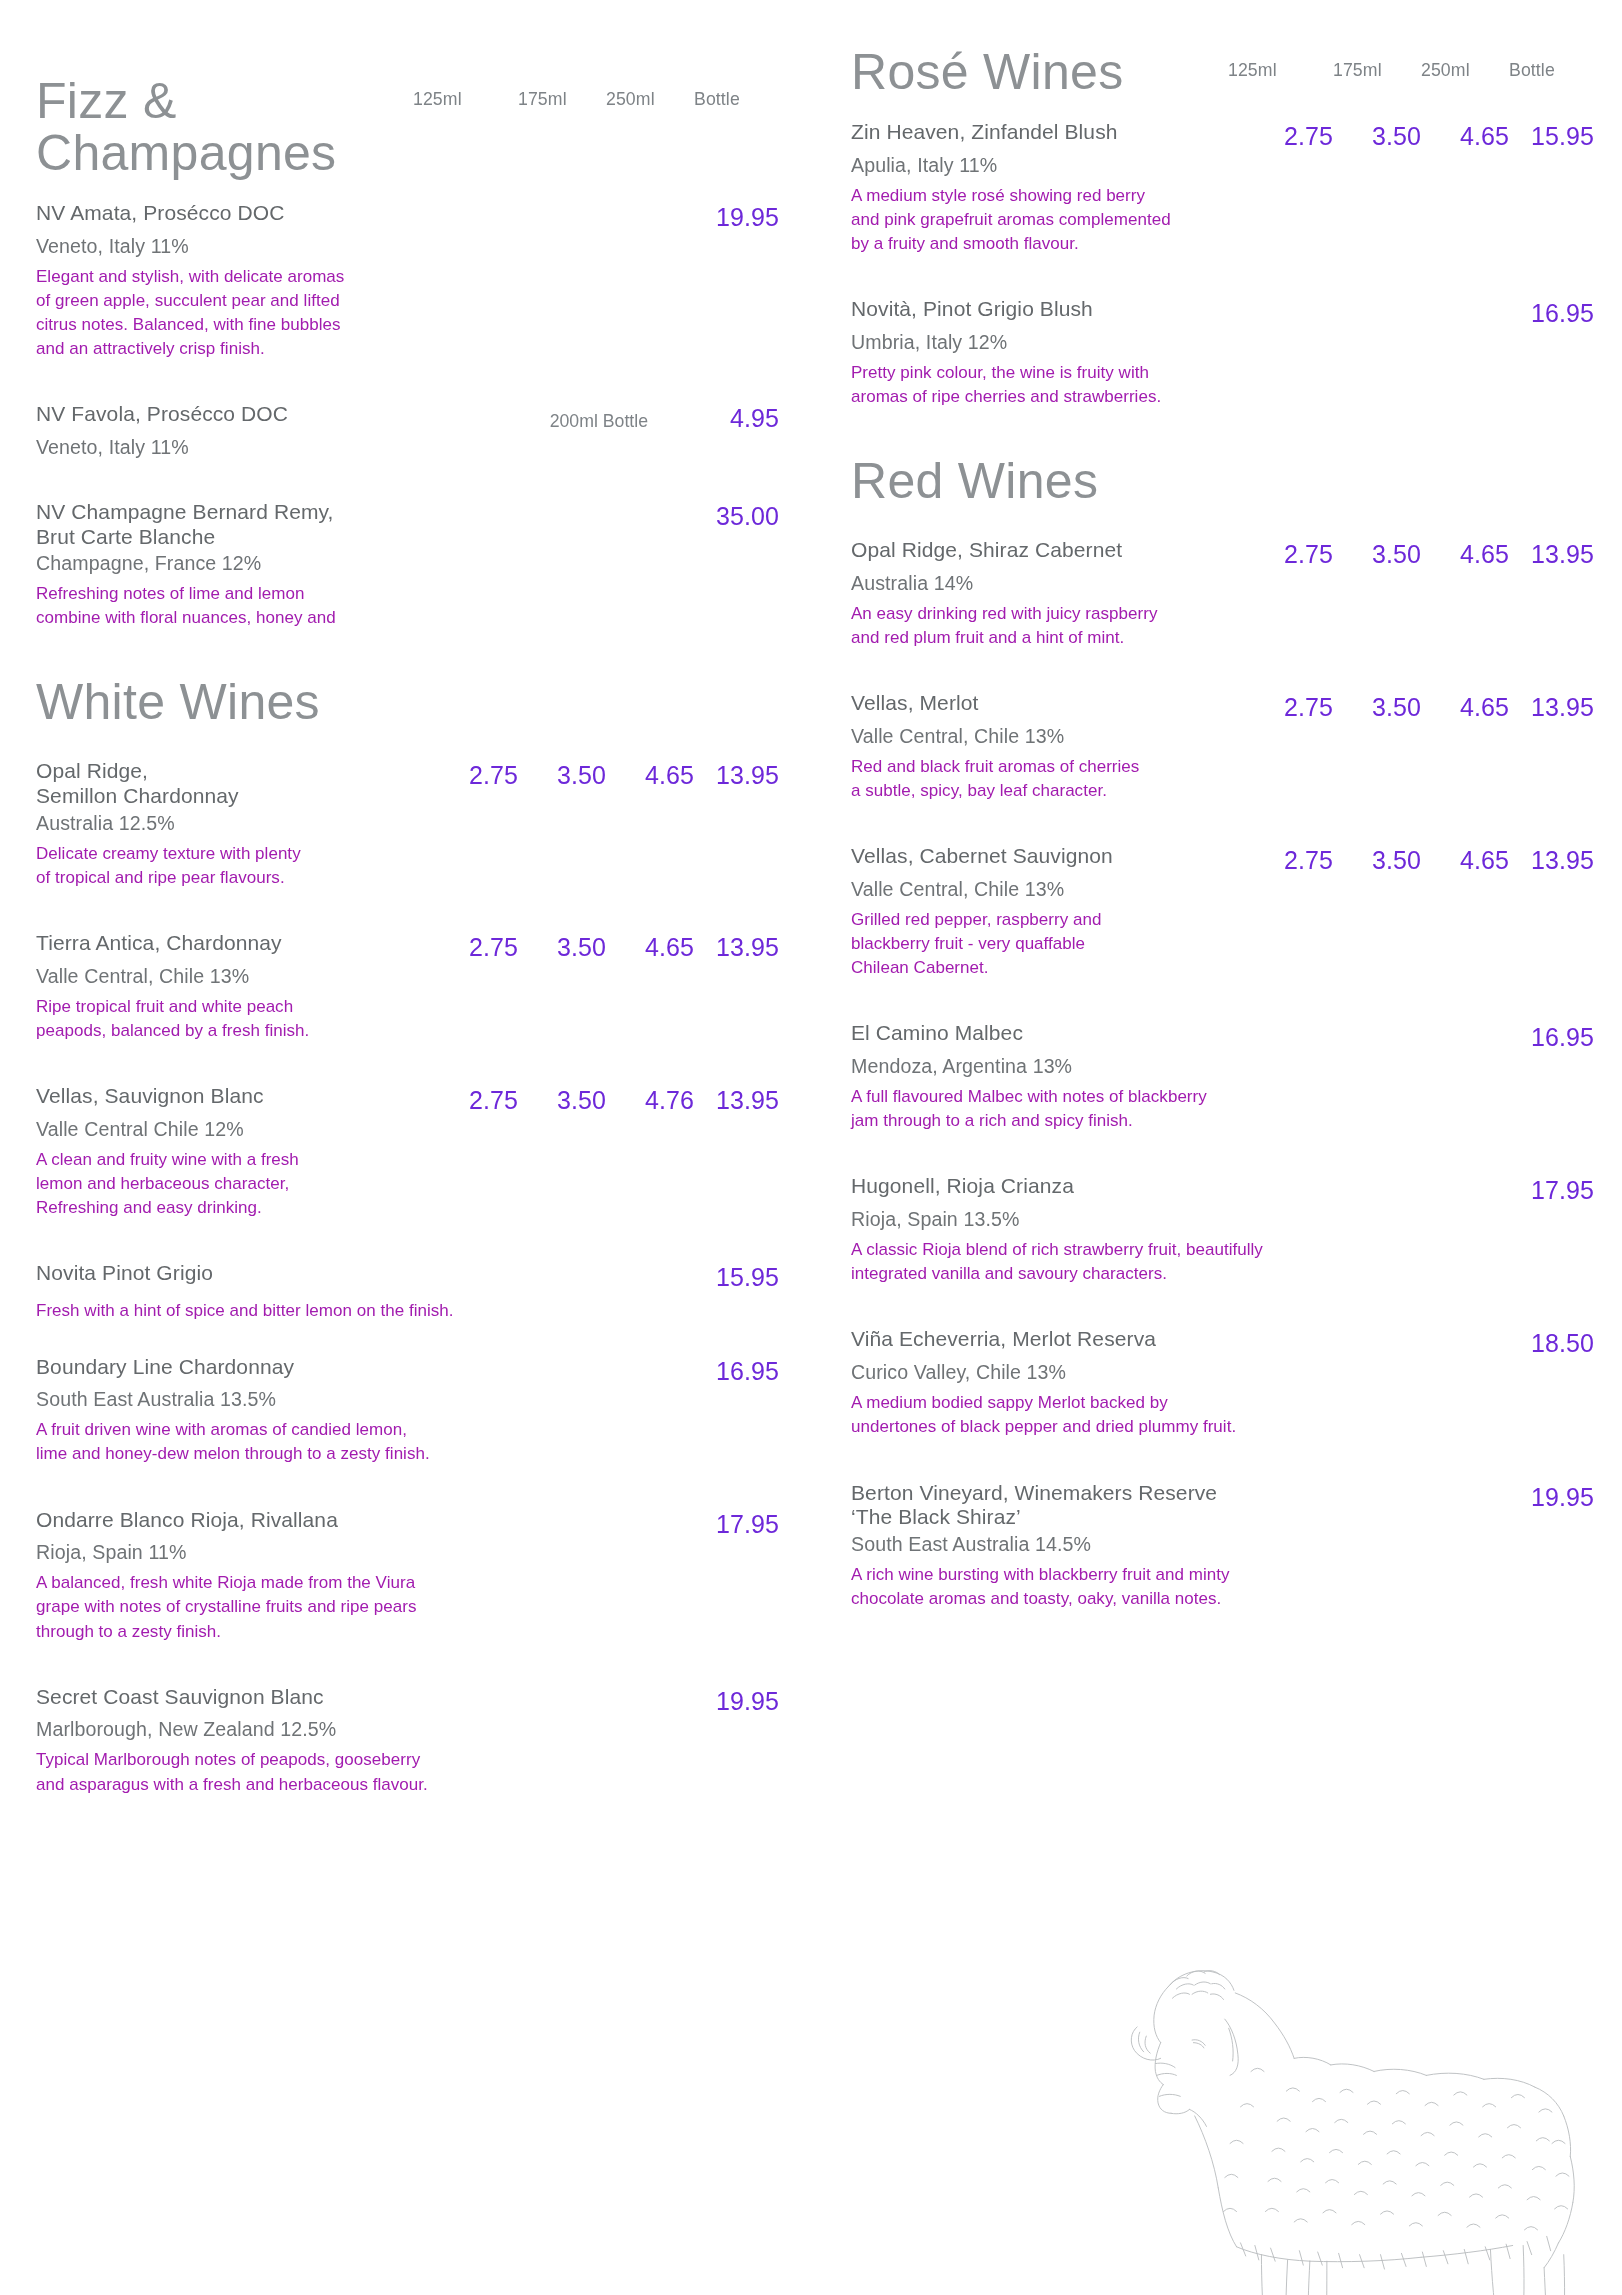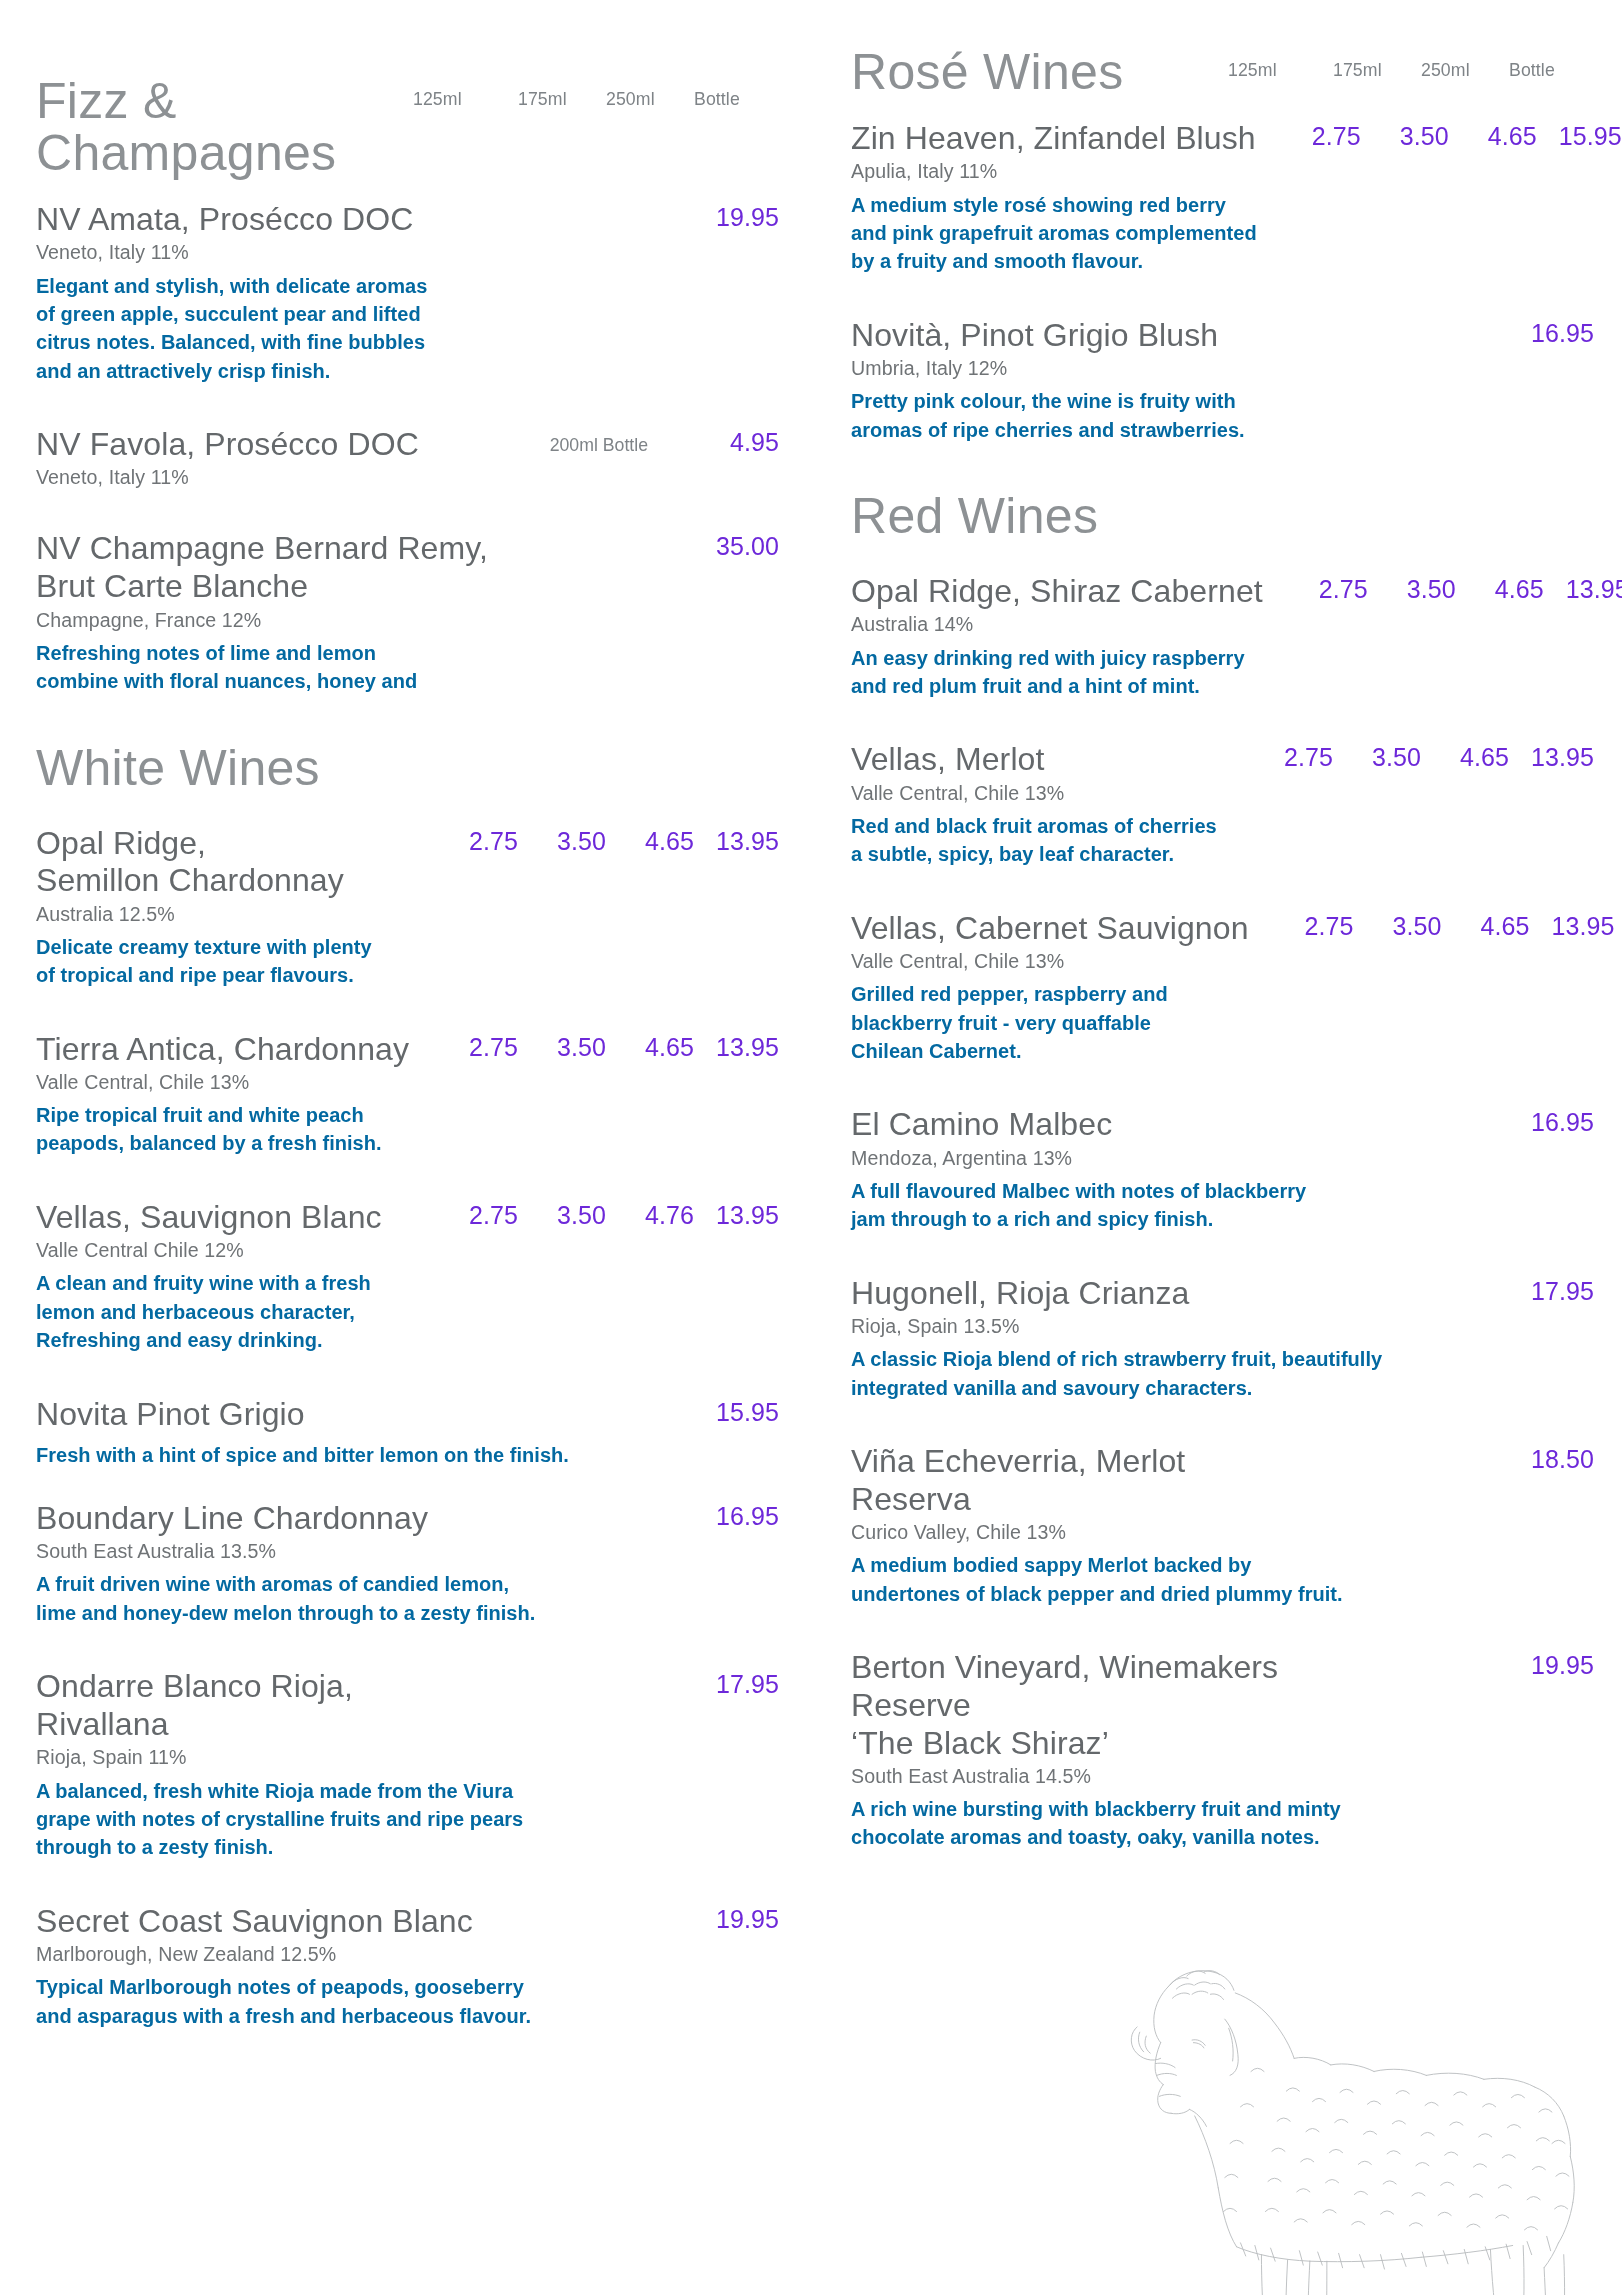--- a/index.html
+++ b/index.html
@@ -44,21 +44,21 @@
   .measures span{display:inline-block;text-align:left;}
   .m1{width:105px;}
   .m2{width:88px;}
   .m3{width:88px;}
   .m4{width:85px;}
 
   
   .item{margin-top:0;}
   .item-top{display:flex;align-items:flex-start;}
   .item-name{
-    font-size:32px;
+    font-size:21px;
     font-weight:400;
     color:#64686b;
     line-height:1.18;
     flex:0 0 auto;
     max-width:452px;
     letter-spacing:0.1px;
   }
   .spacer{flex:1 1 auto;}
   .prices{
     display:flex;
@@ -83,26 +83,25 @@
     white-space:nowrap;
   }
 
   .region{
     font-size:19.6px;
     color:#6f7376;
     margin-top:2.6px;
     letter-spacing:0.1px;
   }
   .desc{
-    font-size:20px;
-    color:#0369a1;
+    font-size:17px;
+    color:#a21caf;
     line-height:1.42;
     margin-top:7.2px;
     letter-spacing:0.03px;
-    font-weight:bold;
   }
   .desc div{white-space:nowrap;}
 
   
   .sheep{
     position:absolute;
     left:1090px;top:1947px;
     width:530px;height:349px;
     pointer-events:none;
   }

